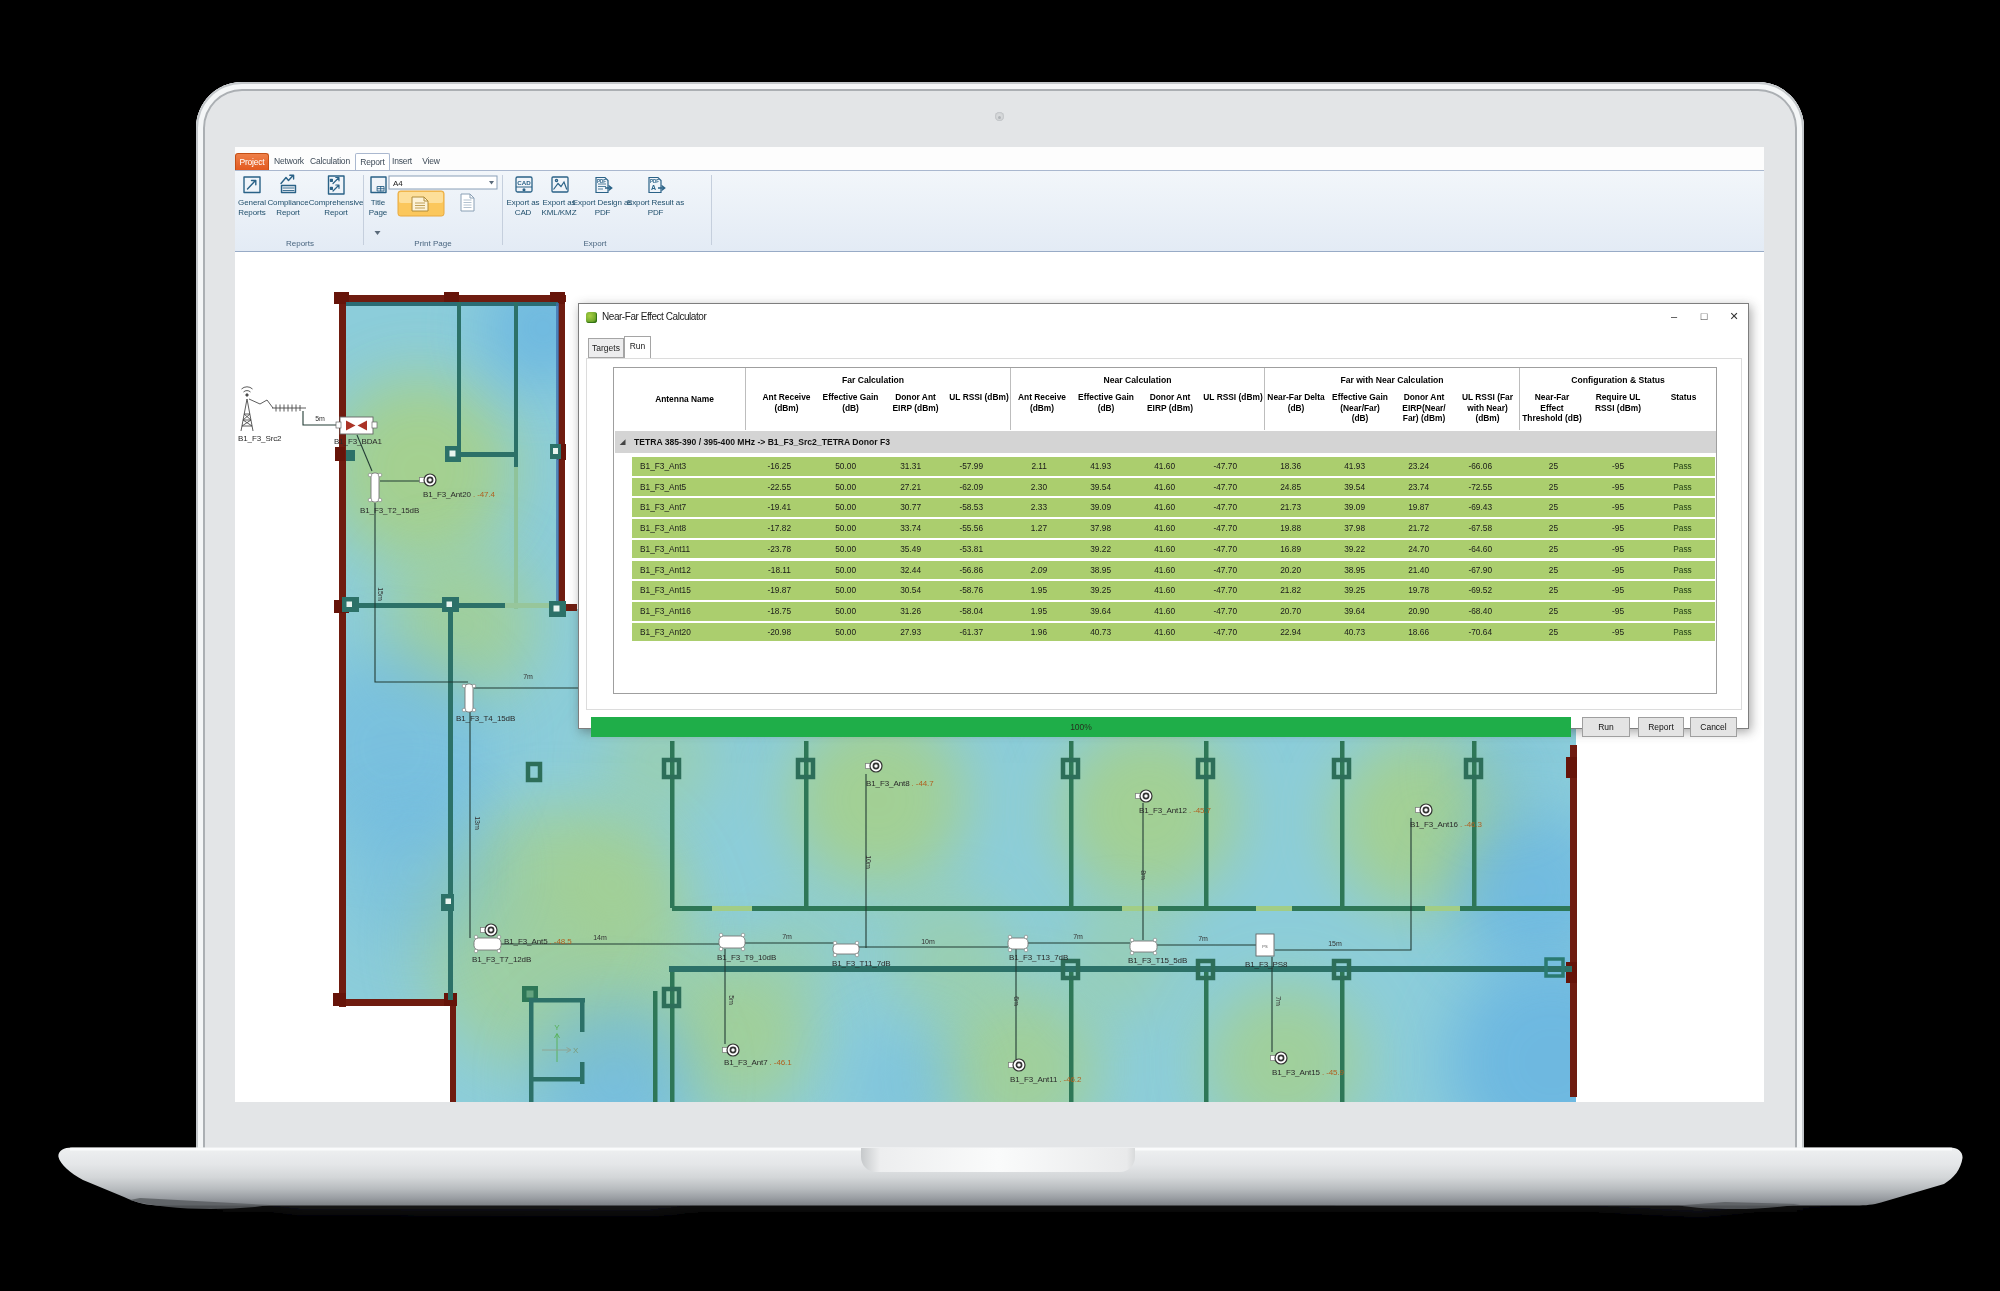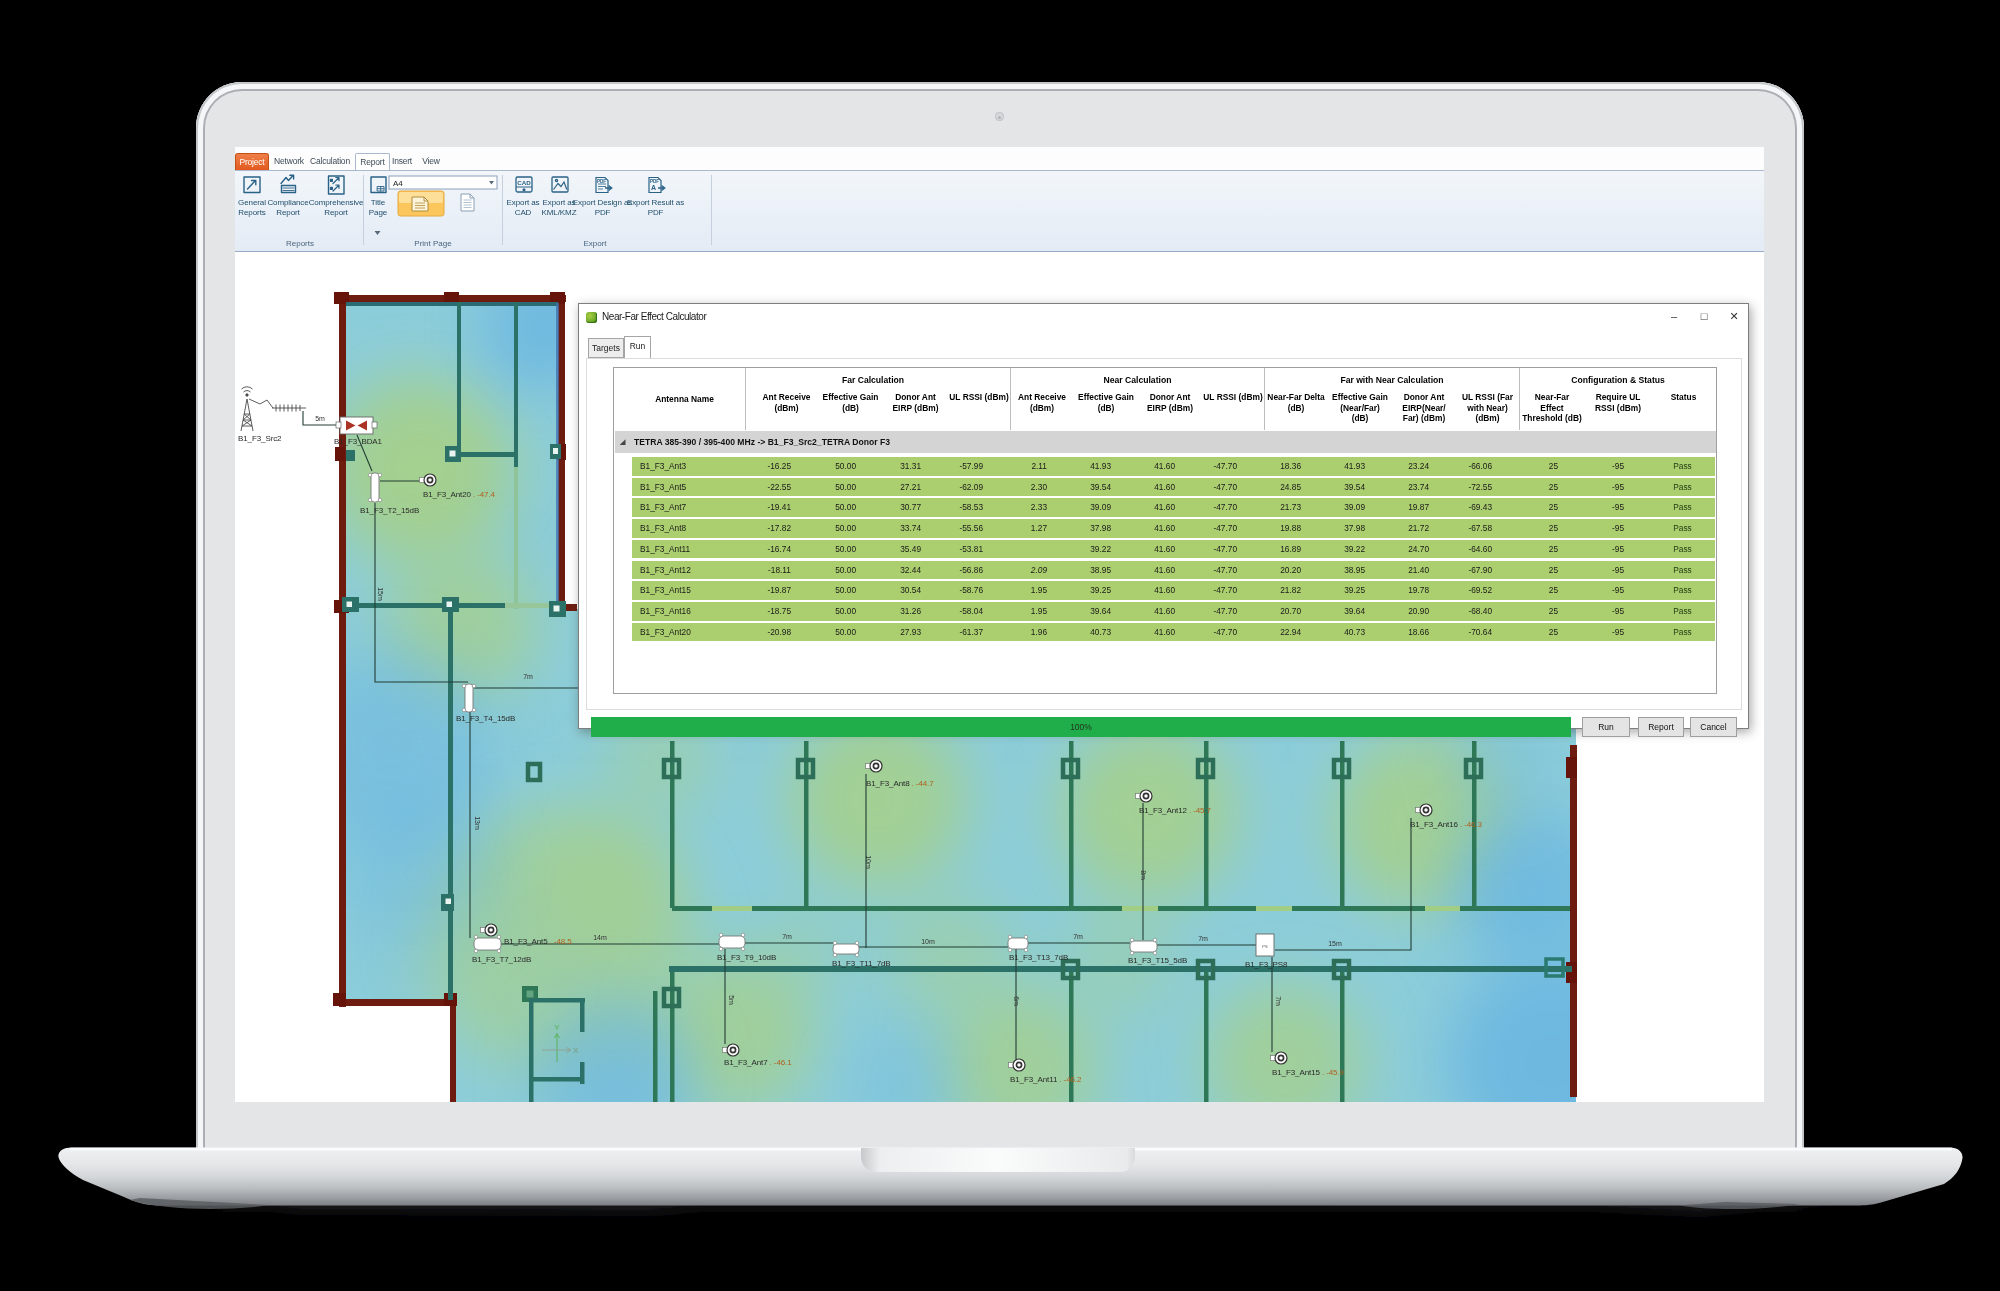--- a/index.html
+++ b/index.html
@@ -506,21 +506,21 @@
               <span class="gc" style="left:609px;width:60px;">19.88</span>
               <span class="gc" style="left:673px;width:60px;">37.98</span>
               <span class="gc" style="left:737px;width:60px;">21.72</span>
               <span class="gc" style="left:800px;width:60px;">-67.58</span>
               <span class="gc" style="left:866px;width:60px;">25</span>
               <span class="gc" style="left:932px;width:60px;">-95</span>
               <span style="position:absolute;left:1018px;width:65px;text-align:center;color:#1d3b12;">Pass</span>
             </div>
         <div class="grow" style="top:171.8px;">
               <span style="position:absolute;left:8px;">B1_F3_Ant11</span>
-              <span class="gc" style="left:99px;width:60px;">-16.74</span>
+              <span class="gc" style="left:99px;width:60px;">-23.78</span>
               <span class="gc" style="left:164px;width:60px;">50.00</span>
               <span class="gc" style="left:229px;width:60px;">35.49</span>
               <span class="gc" style="left:291px;width:60px;">-53.81</span>
               <span class="gc" style="left:365px;width:60px;margin-top:22px;">2.24</span>
               <span class="gc" style="left:419px;width:60px;">39.22</span>
               <span class="gc" style="left:483px;width:60px;">41.60</span>
               <span class="gc" style="left:545px;width:60px;">-47.70</span>
               <span class="gc" style="left:609px;width:60px;">16.89</span>
               <span class="gc" style="left:673px;width:60px;">39.22</span>
               <span class="gc" style="left:737px;width:60px;">24.70</span>

